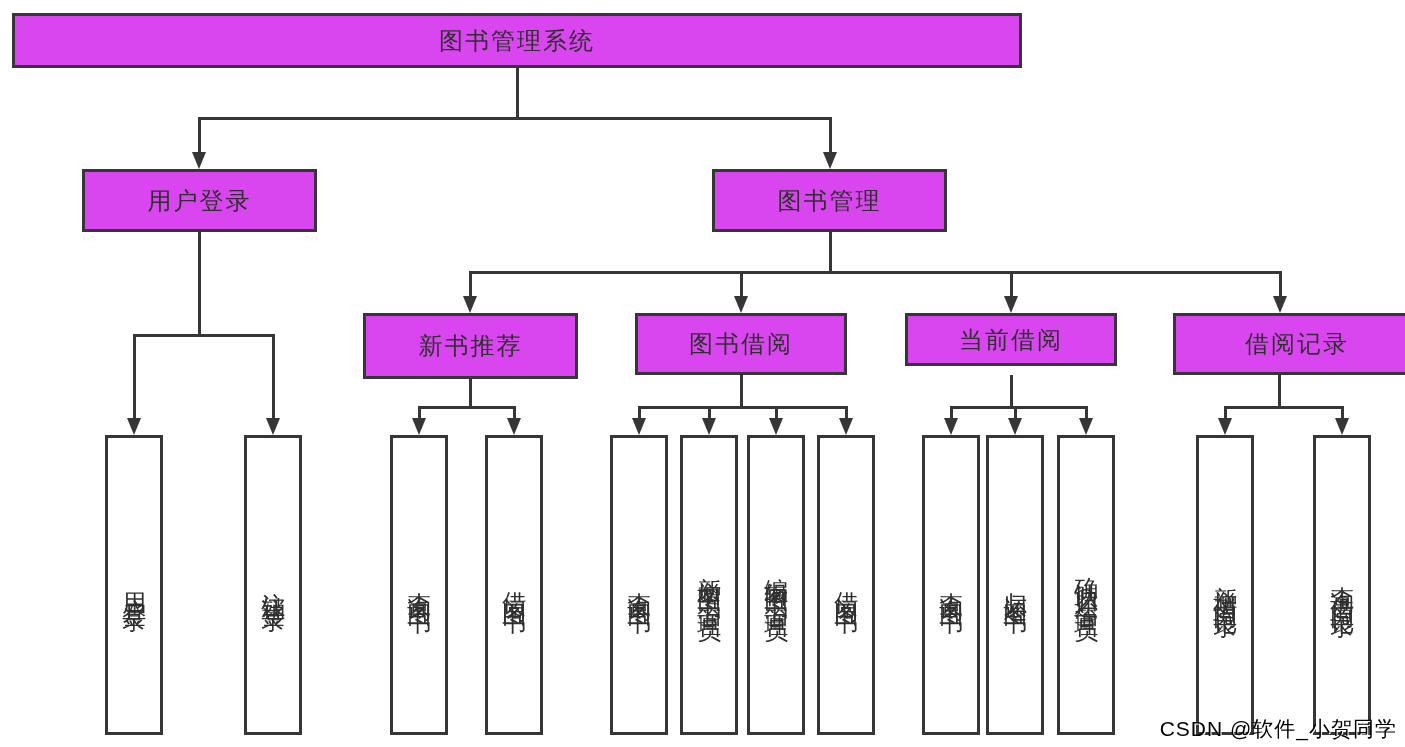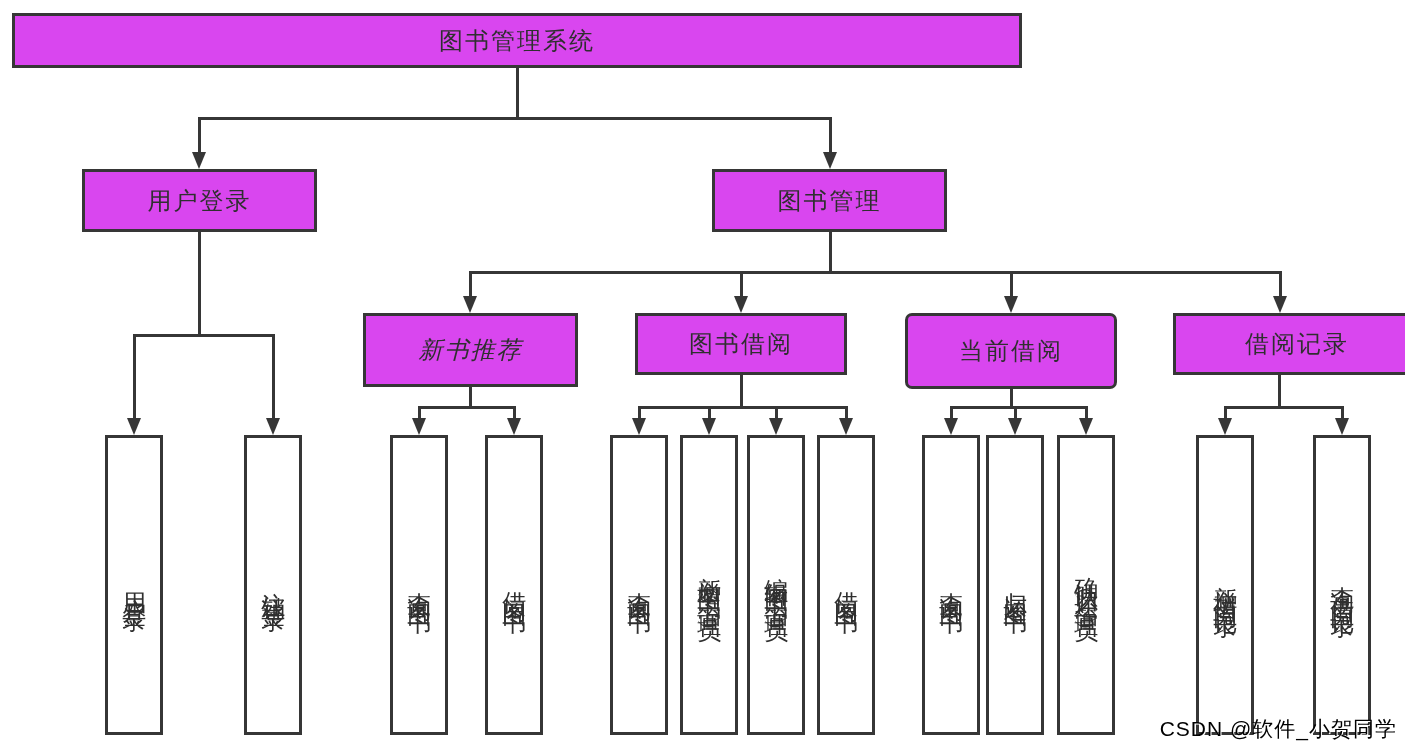--- a/index.html
+++ b/index.html
@@ -150,27 +150,27 @@
     <span>图书管理系统</span>
   </div>
 
   <div class="hbox" style="left:82px; top:169px; width:235px; height:63px;">
     <span>用户登录</span>
   </div>
   <div class="hbox" style="left:712px; top:169px; width:235px; height:63px;">
     <span>图书管理</span>
   </div>
 
-  <div class="hbox" style="left:363px; top:313px; width:215px; height:74px;font-style:italic;">
+  <div class="hbox" style="left:363px; top:313px; width:215px; height:66px;">
     <span>新书推荐</span>
   </div>
   <div class="hbox" style="left:635px; top:313px; width:212px; height:62px;align-items:center;">
     <span>图书借阅</span>
   </div>
-  <div class="hbox" style="left:905px; top:313px; width:212px; height:76px;border-radius:7px;">
+  <div class="hbox" style="left:905px; top:313px; width:212px; height:53px;">
     <span>当前借阅</span>
   </div>
   <div class="hbox" style="left:1173px; top:313px; width:248px; height:62px;">
     <span>借阅记录</span>
   </div>
 
   <div class="leaf" style="left:105px;">
     <span>用户登录</span>
   </div>
   <div class="leaf" style="left:244px;">

